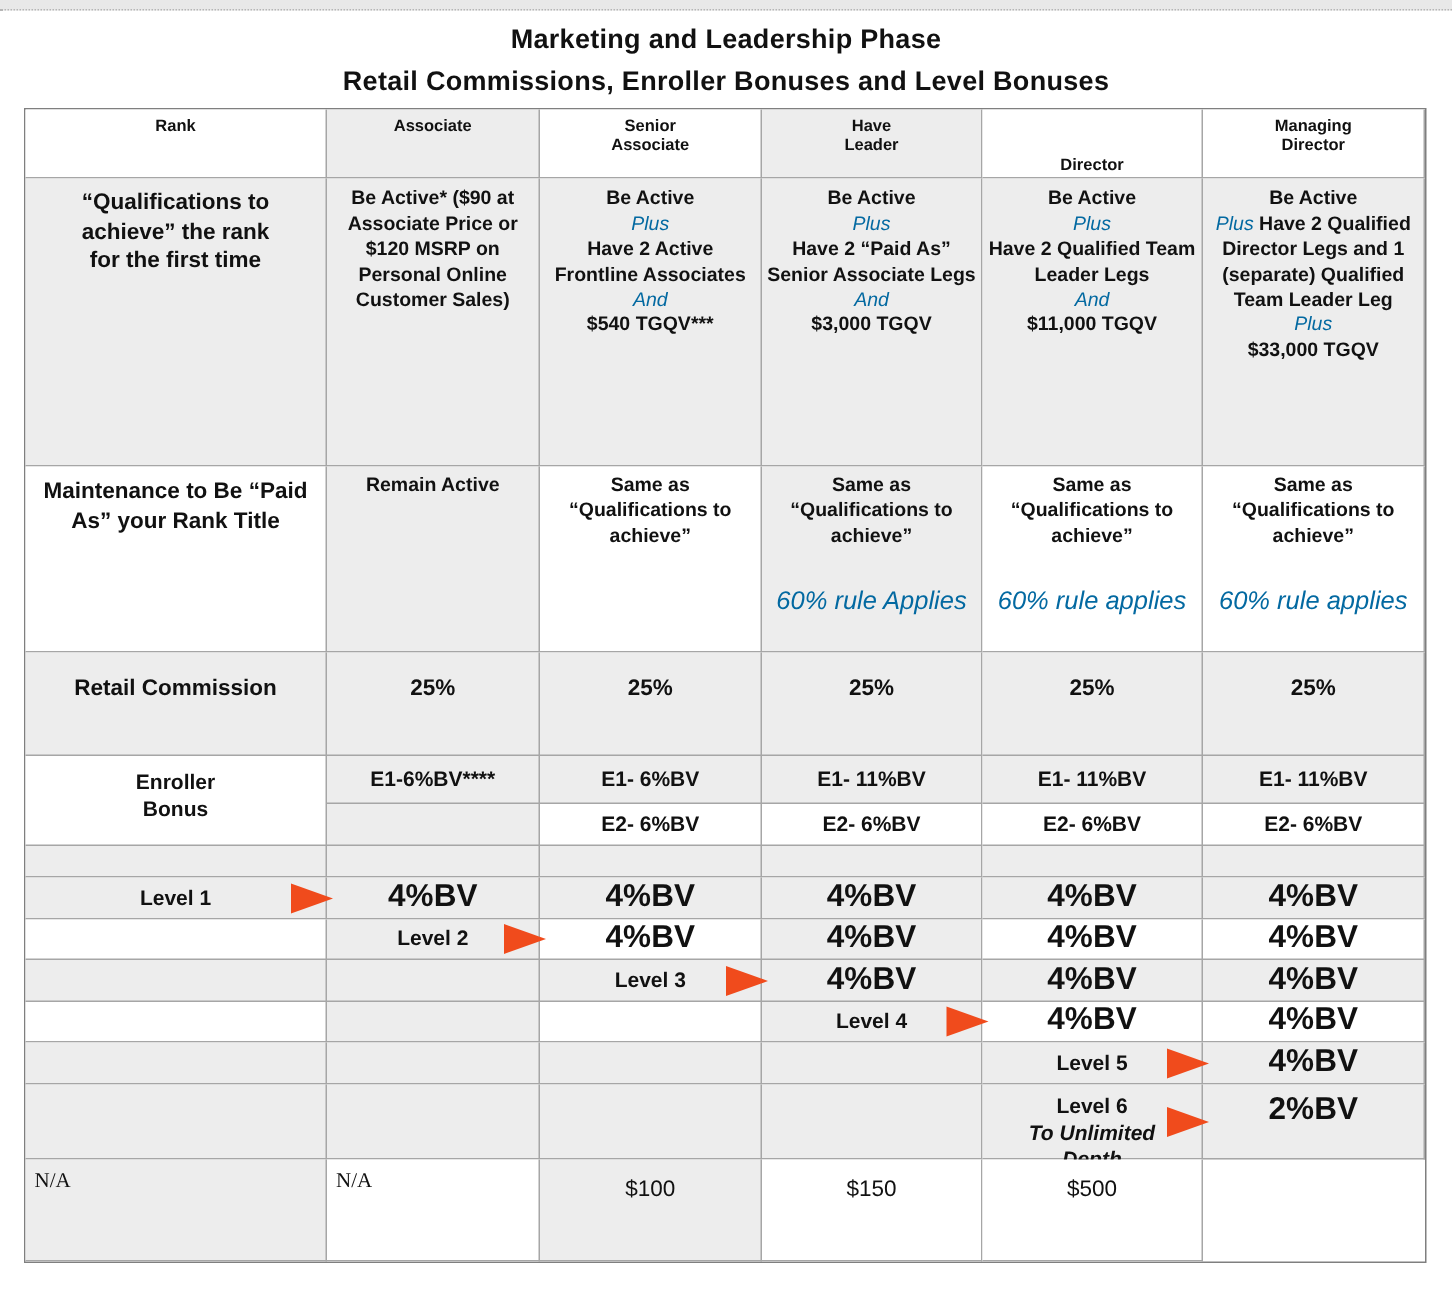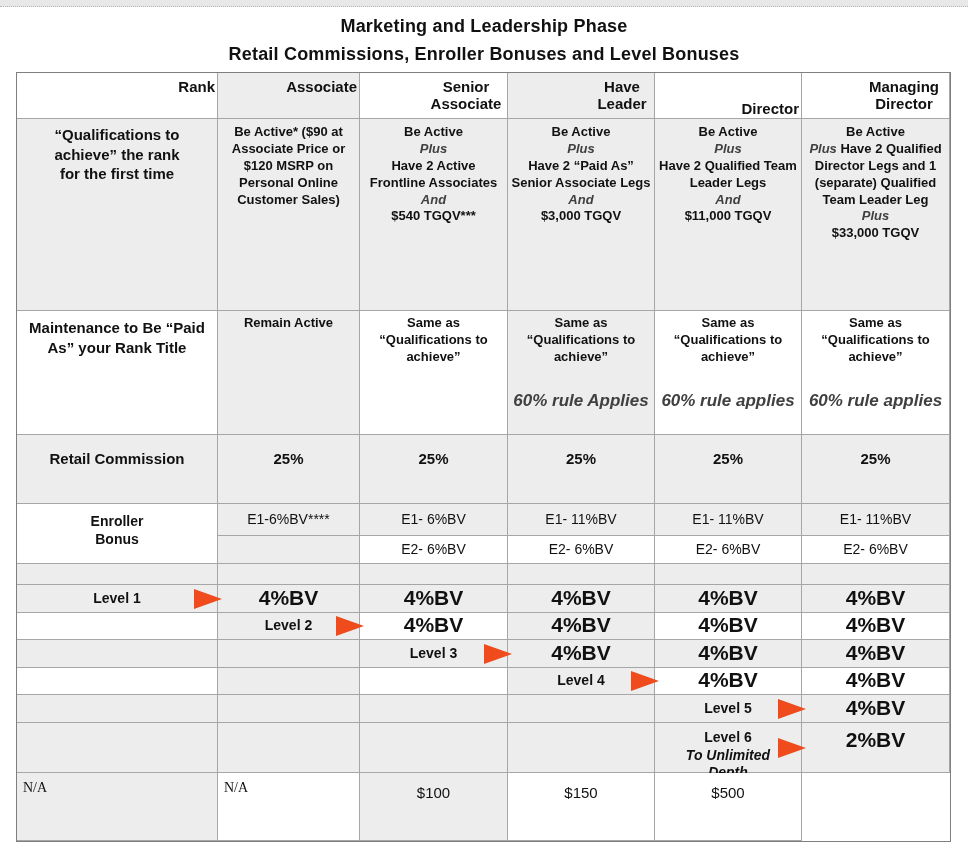--- a/index.html
+++ b/index.html
@@ -14,35 +14,35 @@
   .t{position:absolute;left:16px;top:72px;width:933px;
      display:grid;
      grid-template-columns:201px 142px 148px 147px 147px 148px;
      grid-template-rows:46px 192px 124px 69px 32px 28px 21px 28px 27px 28px 27px 28px 50px 68px;
      border:1px solid #7f7f7f;box-sizing:content-box;}
   .c{border-right:1px solid #a6a6a6;border-bottom:1px solid #a6a6a6;box-sizing:border-box;
      position:relative;display:flex;flex-direction:column;align-items:center;
      padding:3px 2px 2px 2px;text-align:center;}
   .g{background:#ededed;} .w{background:#ffffff;}
   .mid{justify-content:center;padding-top:0;}
-  .hc{font-size:15px;font-weight:bold;padding-top:5px;line-height:1.15;align-items:flex-end;}
+  .hc{font-size:11px;font-weight:bold;padding-top:5px;line-height:1.15;}
   .hbottom{justify-content:flex-end;padding-bottom:1px;}
   .narrow75{max-width:78px;} .narrow60{max-width:60px;} .narrow85{max-width:86px;}
   .qlabel{font-size:15px;font-weight:bold;width:142px;line-height:1.3;padding-top:3px;}
   .qtext{font-size:13px;font-weight:bold;line-height:1.3;padding-top:2px;width:100%;}
   .blk{display:block;}
-  .red{color:#404040;font-style:italic;font-weight:bold;}
+  .red{color:#0369a1;font-style:italic;font-weight:normal;}
   .mlabel{font-size:15px;font-weight:bold;width:176px;line-height:1.3;padding-top:4px;}
   .mcell{font-size:13px;font-weight:bold;line-height:1.3;padding-top:4px;}
   .sameas{display:block;width:124px;margin:0 auto;}
   .rule{font-size:17px;margin-top:24px;}
   .rlabel,.pct{font-size:15px;font-weight:bold;padding-top:12px;display:block;}
   .enr{grid-row:span 2;}
   .enrlabel{font-size:14px;font-weight:bold;width:70px;line-height:1.25;padding-top:6px;}
-  .ev{font-size:14px;font-weight:normal;}
+  .ev{font-size:14px;font-weight:bold;}
   .lvl{font-size:14px;font-weight:bold;}
   .bv{font-size:21px;font-weight:bold;}
   .arrow{position:absolute;right:-5px;top:50%;transform:translateY(-50%);
          width:0;height:0;border-top:10px solid transparent;border-bottom:10px solid transparent;
          border-left:28px solid #f04b1c;z-index:2;}
   .arrow.a6{top:15px;transform:none;}
   .l6wrap{font-size:14px;font-weight:bold;line-height:1.25;padding-top:3px;}
   .l6sub{font-style:italic;display:block;width:92px;margin:0 auto;}
   .l6bv{justify-content:flex-start;padding-top:5px;}
   .rabtitle{font-size:15px;font-weight:bold;line-height:1.3;padding-top:6px;}

